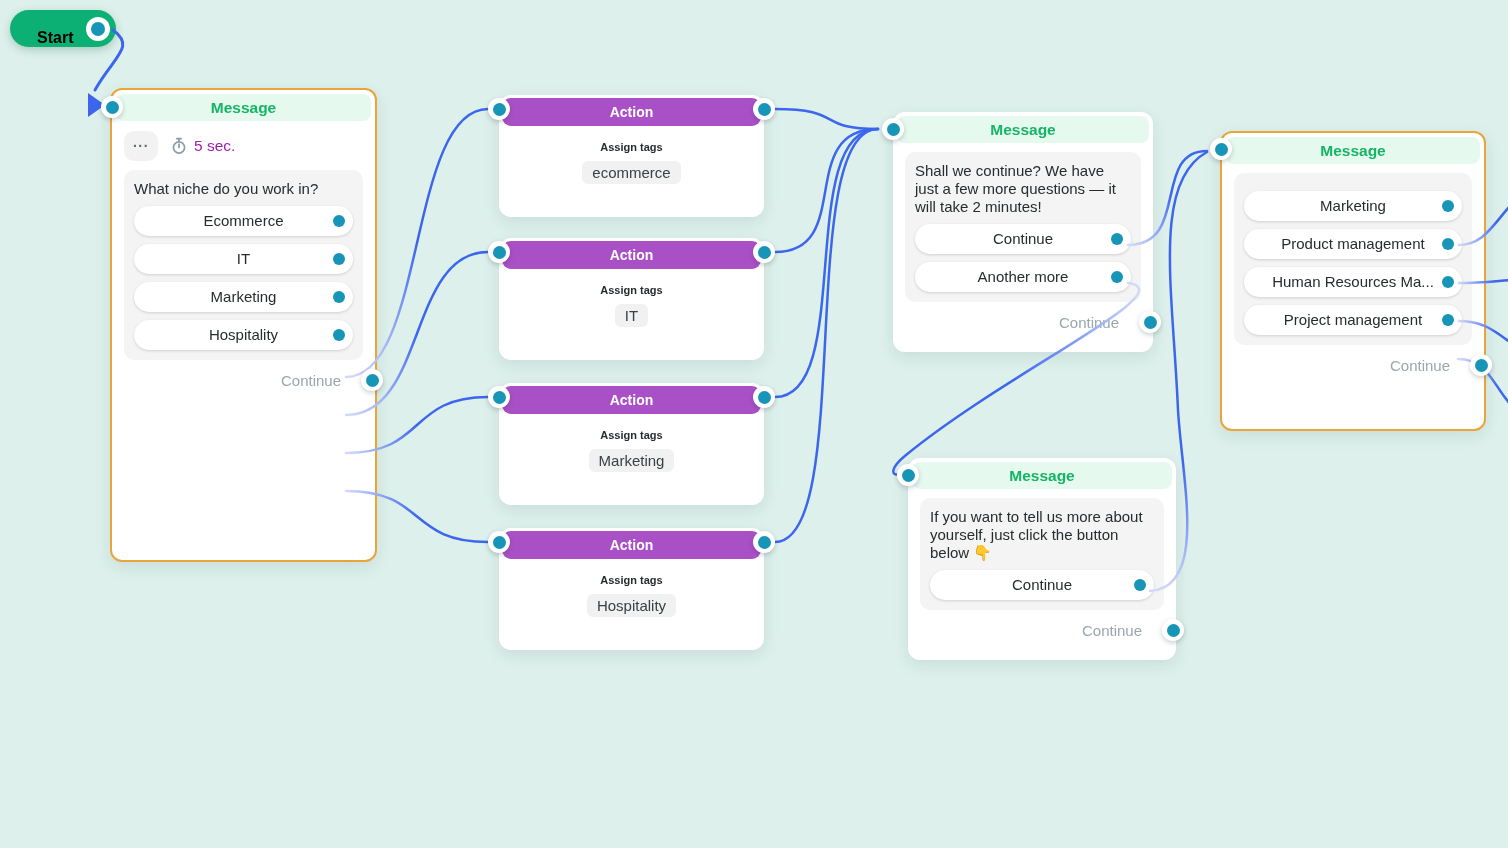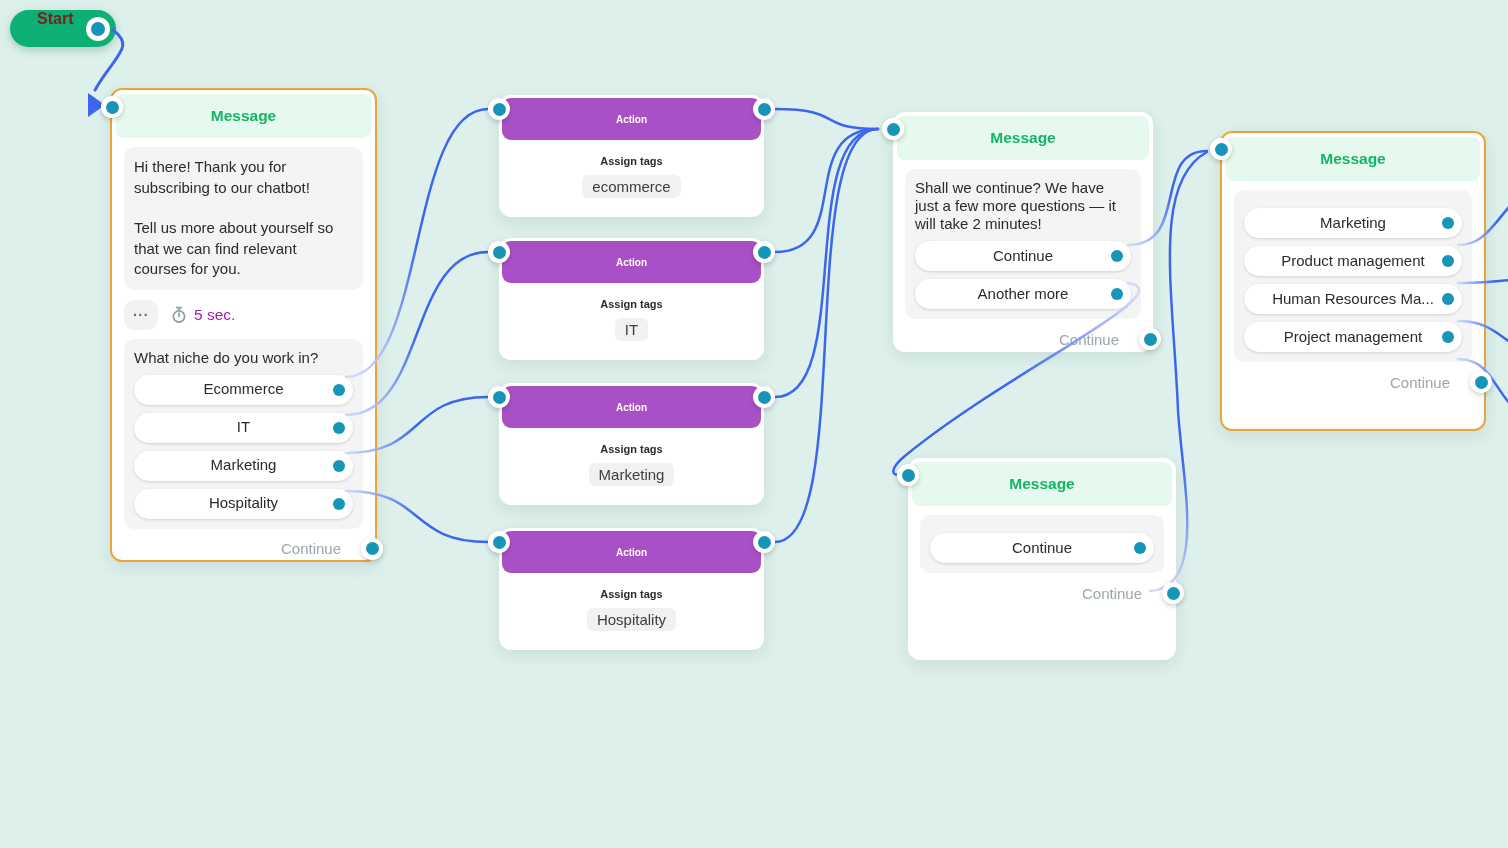--- a/index.html
+++ b/index.html
@@ -16,22 +16,22 @@
         box-shadow:0 2px 5px rgba(20,40,40,.22);z-index:10;}
   .port::after{content:"";position:absolute;left:50%;top:50%;width:13px;height:13px;
         margin:-6.5px 0 0 -6.5px;background:#1795b7;border-radius:50%;}
   .port.small{width:20px;height:20px;}
   .port.small::after{width:12px;height:12px;margin:-6px 0 0 -6px;}
   
   .node{position:absolute;background:#fff;border-radius:12px;
         box-shadow:0 5px 16px rgba(30,60,60,.10);box-sizing:border-box;}
   .node.selected{border:2px solid #e9a53c;}
   .hdr{display:flex;align-items:center;justify-content:center;font-weight:700;}
-  .mhdr{margin:4px;height:44px;border-radius:8px;background:#e6f9ef;color:#16b465;font-size:15.5px;}
-  .ahdr{margin:3px;height:42px;border-radius:9px;background:#aa50c6;color:#fff;font-size:10px;}
+  .mhdr{margin:4px;height:27px;border-radius:8px;background:#e6f9ef;color:#16b465;font-size:15.5px;}
+  .ahdr{margin:3px;height:28px;border-radius:9px;background:#aa50c6;color:#fff;font-size:14px;}
   .bubble{background:#f3f4f3;border-radius:10px;margin:9px 12px 0 12px;padding:10px;
           font-size:15px;color:#272c2e;line-height:1.37;}
   .bubble p{margin:0;}
   .bubble p + p{margin-top:20px;}
   .q{line-height:18px;margin-bottom:2px;}
   .chip{height:30px;border-radius:15px;background:#fff;box-shadow:0 1px 3px rgba(0,0,0,.15);
         margin-top:8px;display:flex;align-items:center;justify-content:center;
         font-size:15px;color:#272c2e;position:relative;}
   .chip .port{right:4px;top:50%;transform:translateY(-50%);position:absolute;box-shadow:none;}
   .footer{position:relative;margin-top:8px;height:24px;display:flex;align-items:center;
@@ -41,22 +41,22 @@
   .more-btn{width:34px;height:30px;background:#f1f2f1;border-radius:10px;display:flex;
             align-items:flex-start;justify-content:center;color:#5c6d72;font-weight:700;
             letter-spacing:1.5px;font-size:14px;line-height:22px;cursor:pointer;}
   .delay{color:#a21caf;font-size:15.5px;display:flex;align-items:flex-start;gap:6px;}
   .assign-heading{margin-top:15px;text-align:center;font-weight:700;font-size:11px;color:#272c2e;}
   .tag-wrap{text-align:center;margin-top:8px;}
   .tag{display:inline-block;background:#f0f1f0;border-radius:6px;padding:3px 10px;
        font-size:15px;color:#3a4144;}
   
   .start{position:absolute;left:10px;top:10px;width:106px;height:37px;background:#0db074;
-         border-radius:19px;color:#7f1d1d;font-weight:700;font-size:16px;display:flex;
-         align-items:flex-start;padding-left:27px;box-sizing:border-box;
+         border-radius:19px;color:#000000;font-weight:700;font-size:16px;display:flex;
+         align-items:flex-end;padding-left:27px;box-sizing:border-box;
          box-shadow:0 3px 8px rgba(10,90,60,.25);}
   .start .port{width:24px;height:24px;right:6px;top:50%;transform:translateY(-50%);box-shadow:none;}
   .start .port::after{width:14px;height:14px;margin:-7px 0 0 -7px;}
 </style>
 </head>
 <body>
 
 <svg class="wires">
   <defs>
     <linearGradient id="g-ec" gradientUnits="userSpaceOnUse" x1="346" y1="377" x2="488" y2="109">
@@ -126,24 +126,20 @@
 </svg>
 
 <div class="start">
   <span>Start</span>
   <span class="port"></span>
 </div>
 
 <div class="node selected" style="left:110px;top:88px;width:267px;height:474px">
   <div class="hdr mhdr">Message</div>
   <span class="port" style="left:-11px;top:6px"></span>
-  <div class="bubble">
-    <p>Hi there! Thank you for subscribing to our chatbot!</p>
-    <p>Tell us more about yourself so that we can find relevant courses for you.</p>
-  </div>
   <div class="meta">
     <span class="more-btn">...</span>
     <span class="delay">
       <svg width="18" height="18" viewBox="0 0 18 18">
         <circle cx="9" cy="10.5" r="5.6" fill="none" stroke="#8aa0a5" stroke-width="1.7"></circle>
         <line x1="9" y1="10.5" x2="9" y2="7.2" stroke="#8aa0a5" stroke-width="1.7" stroke-linecap="round"></line>
         <line x1="9" y1="2" x2="9" y2="4" stroke="#8aa0a5" stroke-width="1.8" stroke-linecap="round"></line>
         <line x1="6.8" y1="1.6" x2="11.2" y2="1.6" stroke="#8aa0a5" stroke-width="1.8" stroke-linecap="round"></line>
       </svg>
       <span>5 sec.</span>
@@ -250,20 +246,21 @@
   <div class="footer">
     <span>Continue</span>
     <span class="port"></span>
   </div>
 </div>
 
 <div class="node" style="left:908px;top:458px;width:268px;height:202px">
   <div class="hdr mhdr">Message</div>
   <span class="port" style="left:-11px;top:6px"></span>
   <div class="bubble">
+    <div class="q">If you want to tell us more about yourself, just click the button below 👇</div>
     <div class="chip">
       <span>Continue</span>
       <span class="port small"></span>
     </div>
   </div>
   <div class="footer">
     <span>Continue</span>
     <span class="port"></span>
   </div>
 </div>

